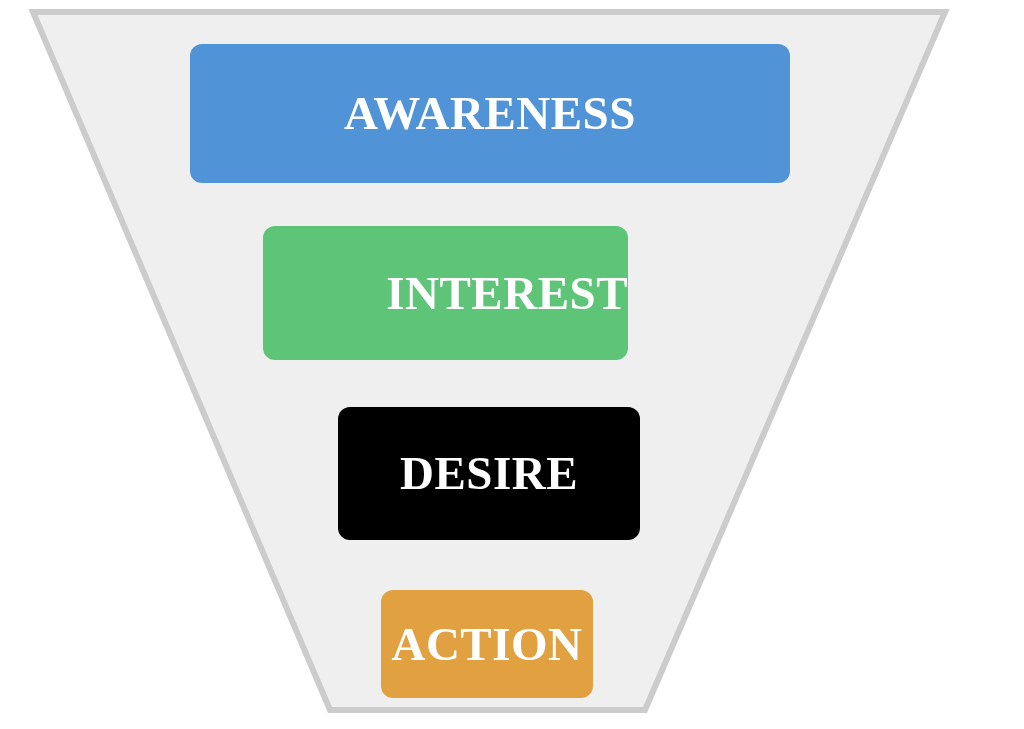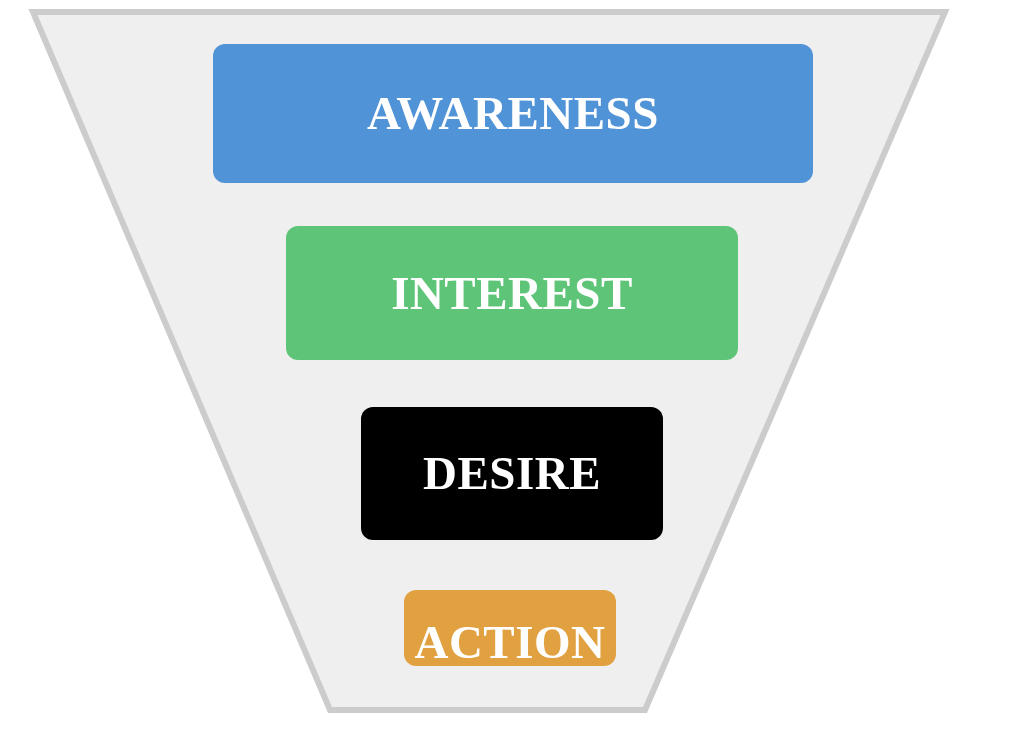--- a/index.html
+++ b/index.html
@@ -33,21 +33,20 @@
 
   
   .stage-box {
     position: absolute;
     display: flex;
     align-items: center;
     justify-content: center;
     border-radius: 12px;
     box-sizing: border-box;
     text-align: center;
-    margin-left: 23px;
   }
 
   .stage-label {
     color: #ffffff;
     font-family: "Liberation Serif", "DejaVu Serif", serif;
     font-weight: bold;
     font-size: 47px;
     line-height: 1;
     letter-spacing: 0.5px;
     white-space: nowrap;
@@ -56,35 +55,35 @@
 
   #stage-box-0 {
     left: 190px;
     top: 44px;
     width: 600px;
     height: 139px;
   }
   #stage-box-1 {
     left: 263px;
     top: 226px;
-    width: 452px;
+    width: 365px;
     height: 134px;
+    justify-content: flex-end;
   }
   #stage-box-2 {
     left: 338px;
     top: 407px;
     width: 302px;
     height: 133px;
   }
   #stage-box-3 {
     left: 381px;
     top: 590px;
     width: 212px;
-    height: 76px;
-    align-items: flex-end;
+    height: 108px;
   }
 </style>
 </head>
 <body>
 
 <div id="funnel-diagram" style="background: rgb(255, 255, 255);">
 
   <svg id="funnel-shape" viewBox="0 0 1024 729" xmlns="http://www.w3.org/2000/svg" aria-hidden="true">
     <polygon id="funnel-polygon" points="33,12 945,12 645,710 330,710" fill="#efefef" stroke="#cccccc" stroke-width="6" stroke-linejoin="miter"></polygon>
   </svg>

